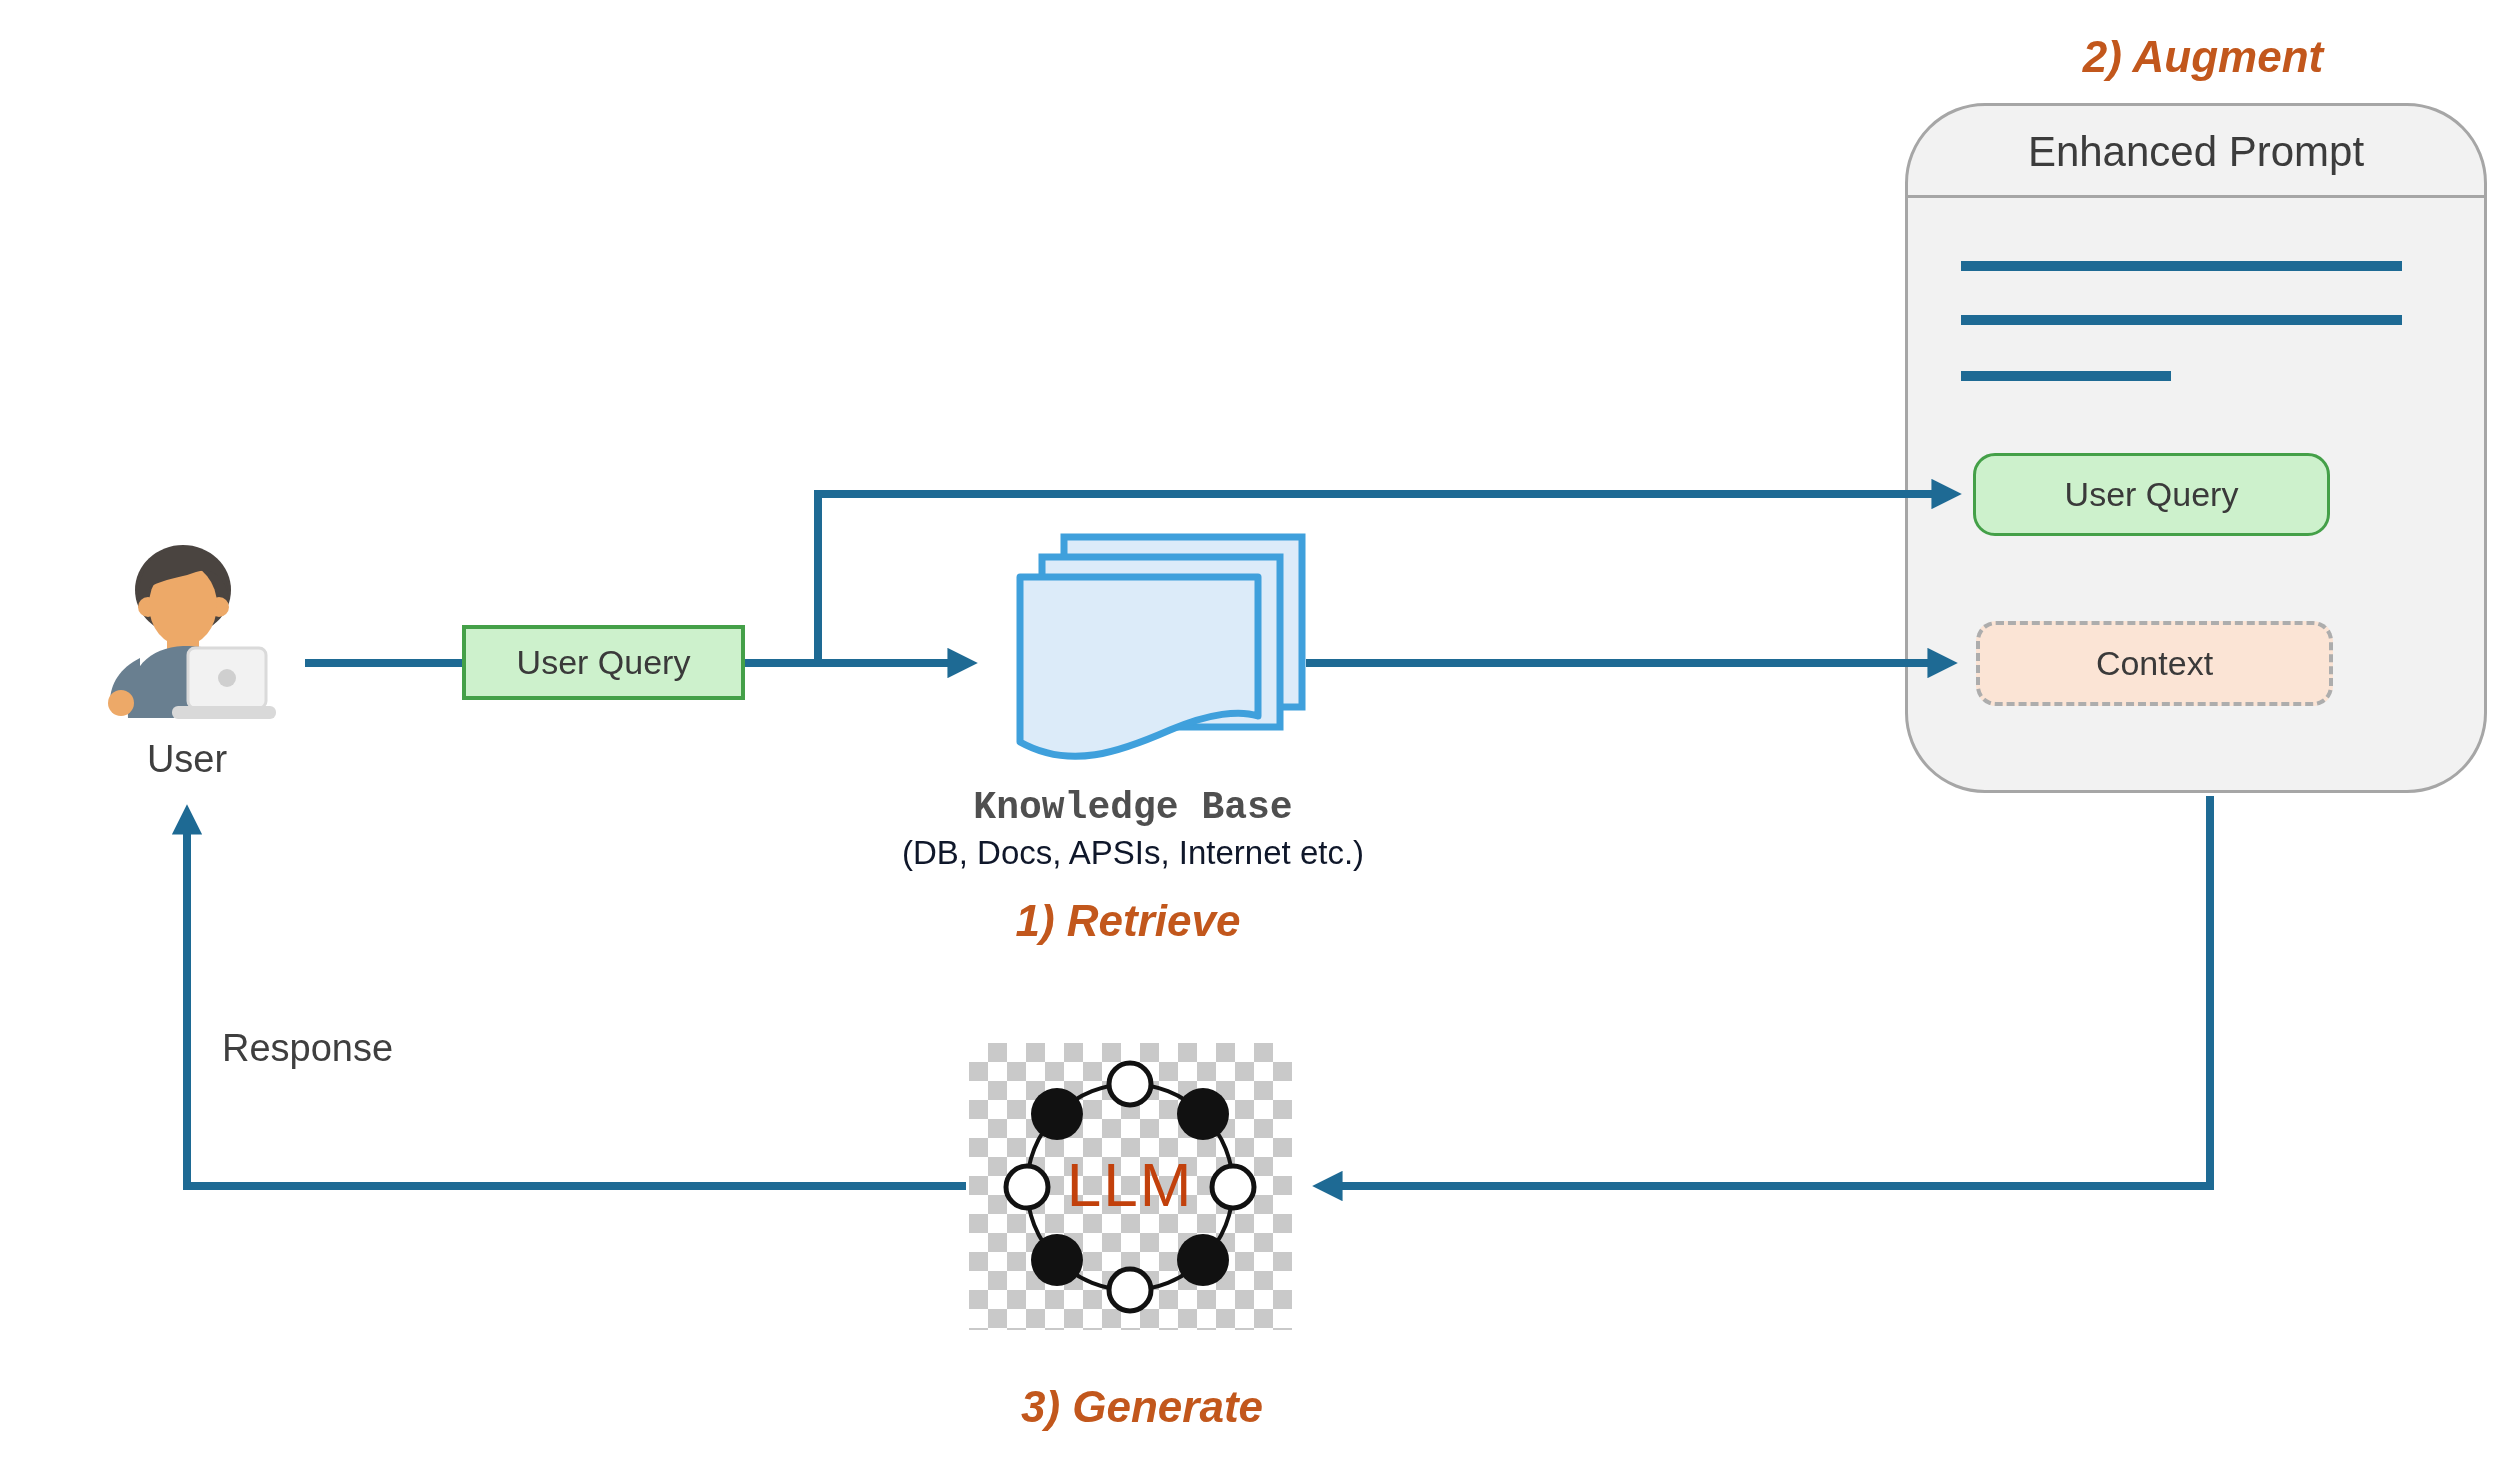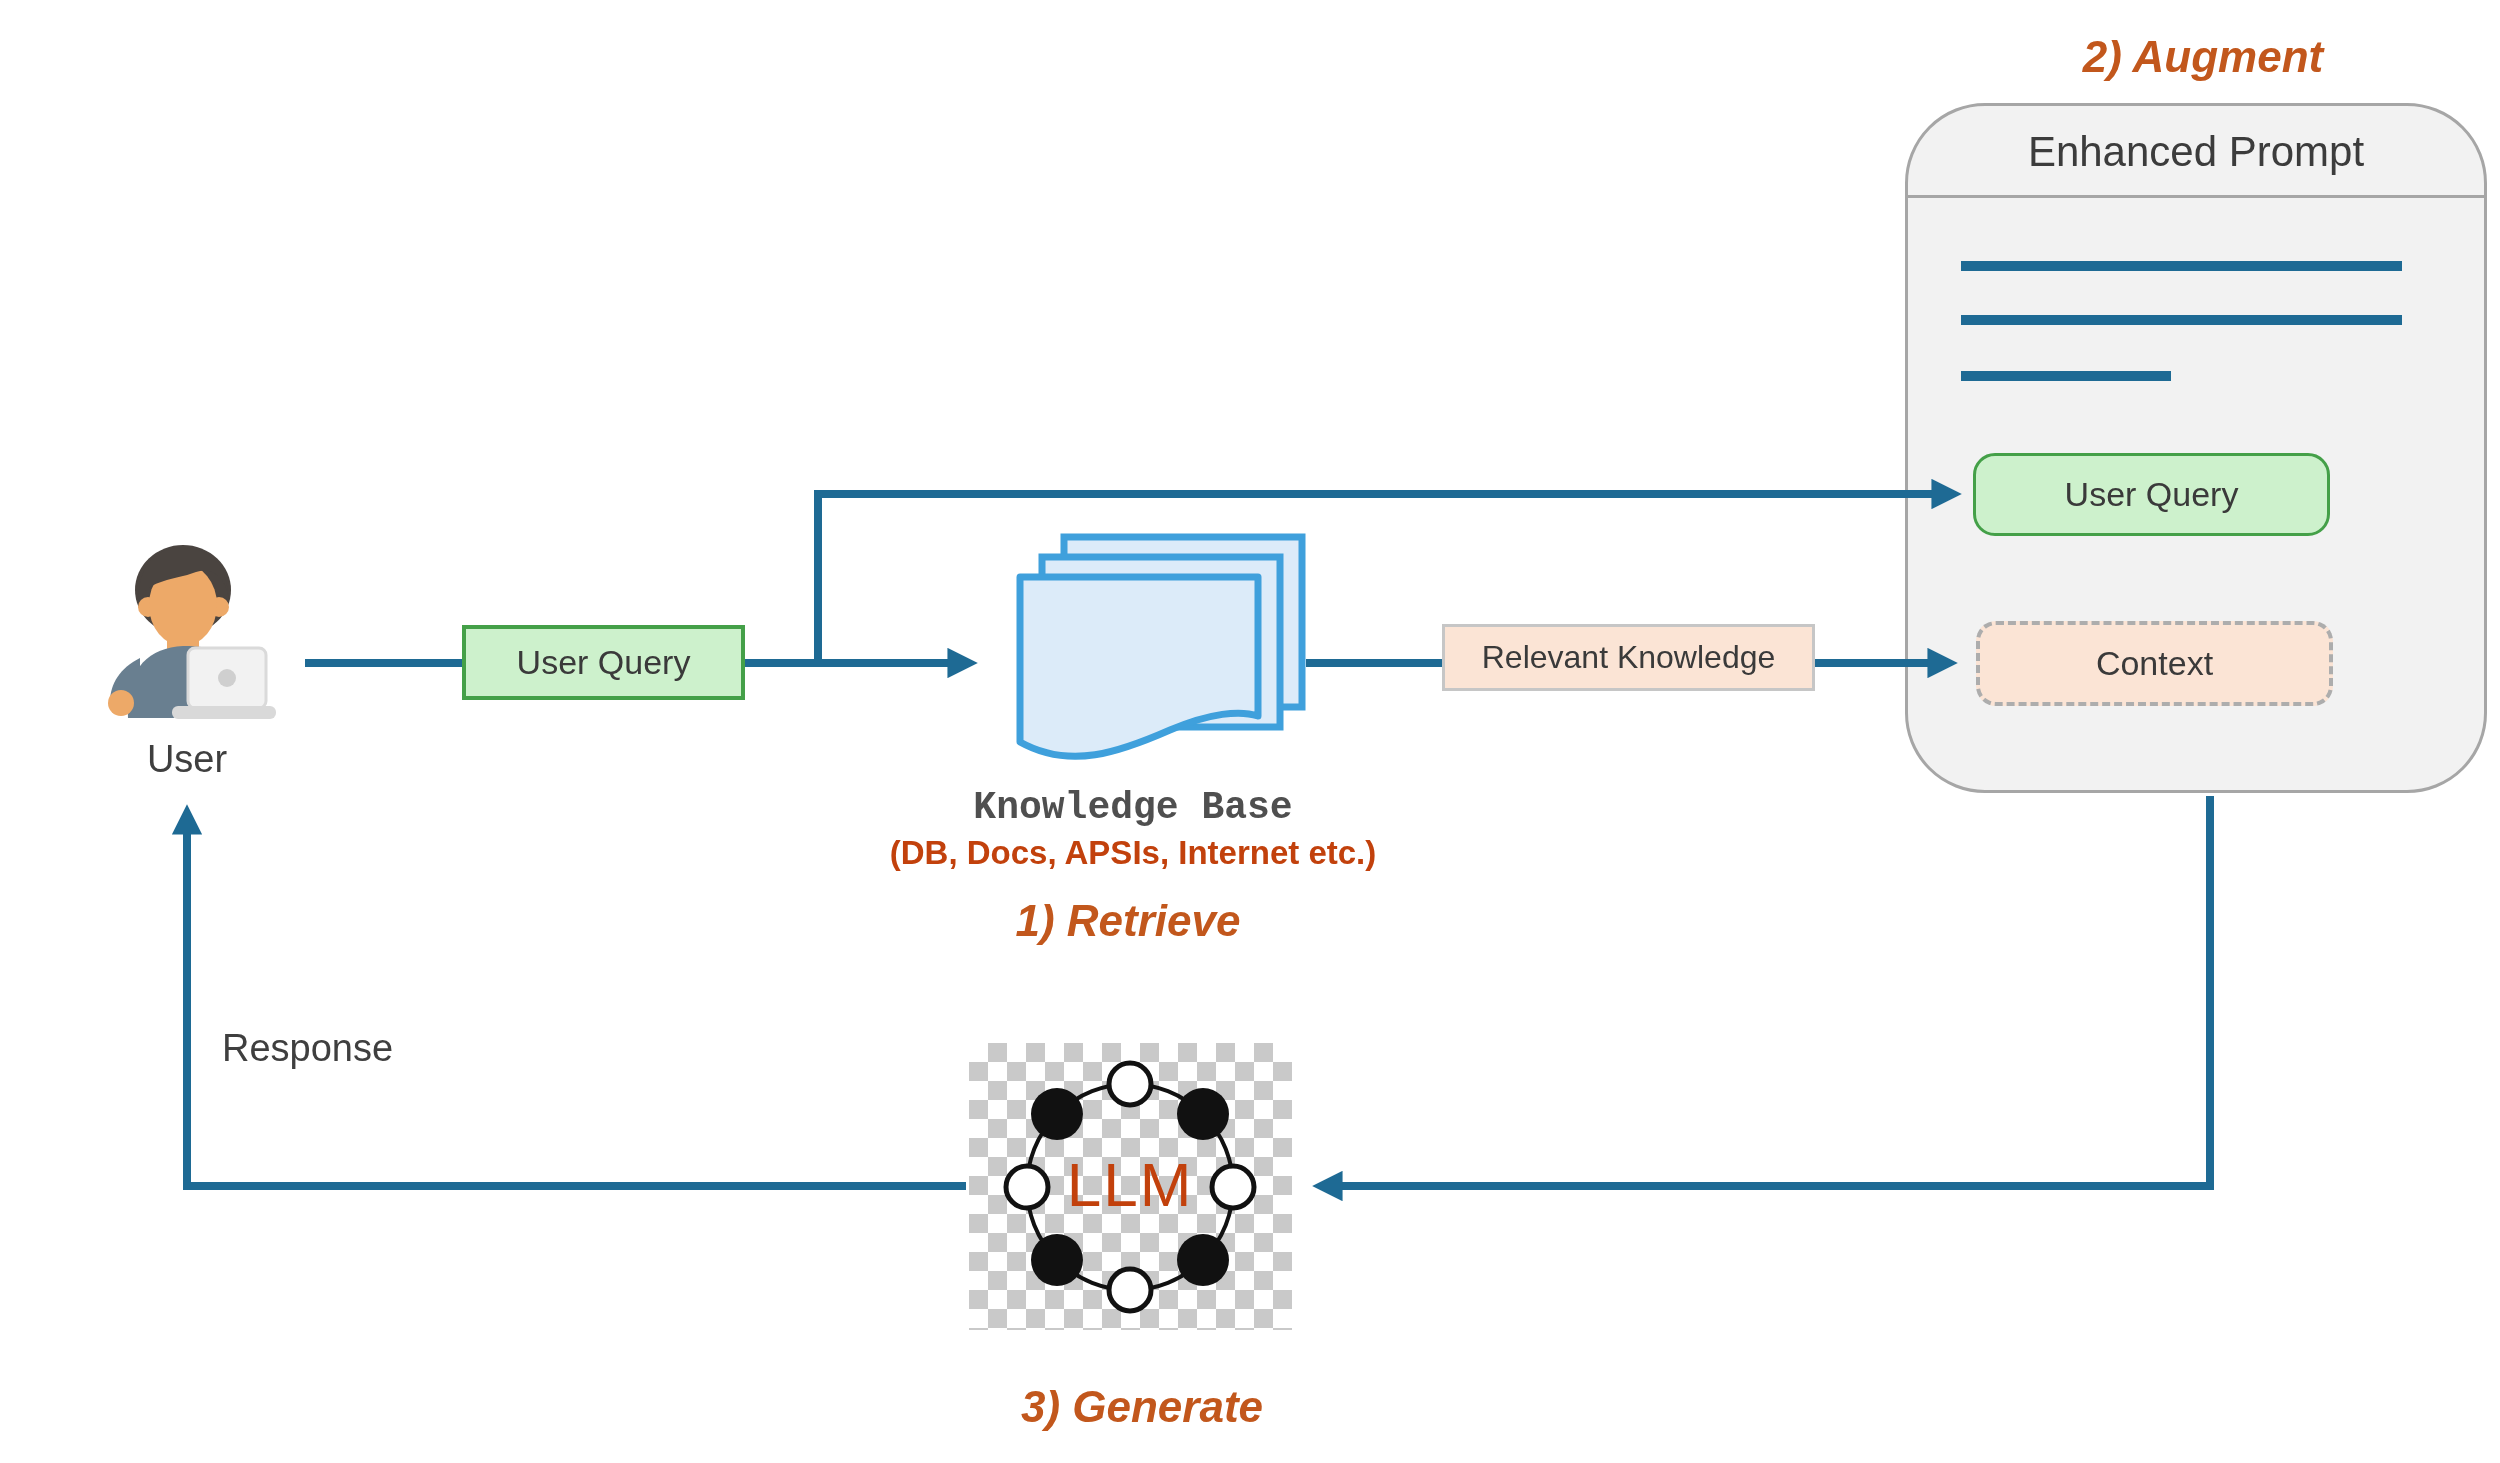--- a/index.html
+++ b/index.html
@@ -59,21 +59,21 @@
   .user-label{
     position:absolute;left:187px;top:738px;transform:translateX(-50%);
     font-size:38px;color:#3f3f3f;z-index:5;
   }
   .kb-title{
     position:absolute;left:1133px;top:786px;transform:translateX(-50%);
     font-size:38px;font-weight:600;color:#4f4f4f;white-space:nowrap;z-index:5;font-family:Liberation Mono, monospace;
   }
   .kb-subtitle{
     position:absolute;left:1133px;top:834px;transform:translateX(-50%);
-    font-size:33px;font-weight:700;color:#c2410c;white-space:nowrap;z-index:5;
+    font-size:33px;font-weight:400;color:#0f172a;white-space:nowrap;z-index:5;
   }
   .response-label{
     position:absolute;left:222px;top:1010px;font-size:38px;color:#3f3f3f;z-index:5;margin-top:17px;
   }
 
   
   .llm-checker{
     position:absolute;left:969px;top:1043px;width:323px;height:287px;z-index:2;
     background-color:#ffffff;
     background-image:
@@ -156,23 +156,20 @@
       <circle cx="1130" cy="1084" r="21" fill="#ffffff" stroke="#111111" stroke-width="5"></circle>
       <circle cx="1130" cy="1290" r="21" fill="#ffffff" stroke="#111111" stroke-width="5"></circle>
       <circle cx="1027" cy="1187" r="21" fill="#ffffff" stroke="#111111" stroke-width="5"></circle>
       <circle cx="1233" cy="1187" r="21" fill="#ffffff" stroke="#111111" stroke-width="5"></circle>
     </g>
   </svg>
 
   <div class="user-query-box">
     <span>User Query</span>
   </div>
-  <div class="relevant-knowledge-box">
-    <span>Relevant Knowledge</span>
-  </div>
 
   <div class="step-label" style="left:2203px;top:32px;">2) Augment</div>
   <div class="step-label" style="left:1128px;top:896px;">1) Retrieve</div>
   <div class="step-label" style="left:1142px;top:1382px;">3) Generate</div>
 
   <div class="user-label">User</div>
   <div class="kb-title">Knowledge Base</div>
   <div class="kb-subtitle">(DB, Docs, APSIs, Internet etc.)</div>
   <div class="response-label">Response</div>
   <div class="llm-label">LLM</div>

